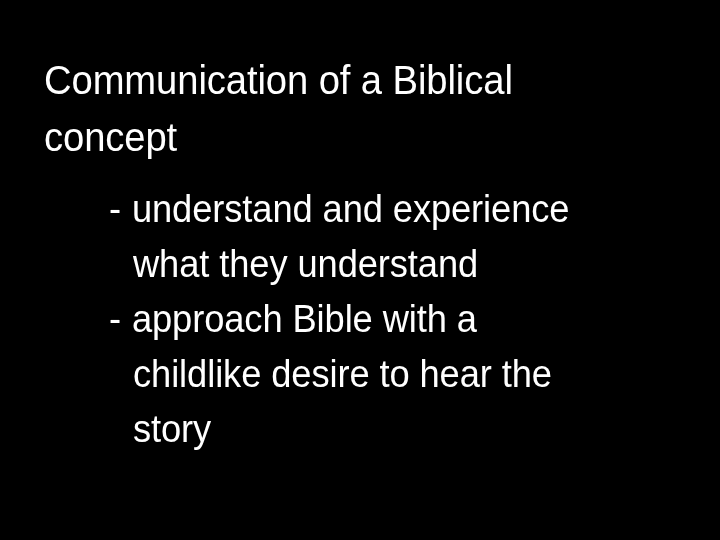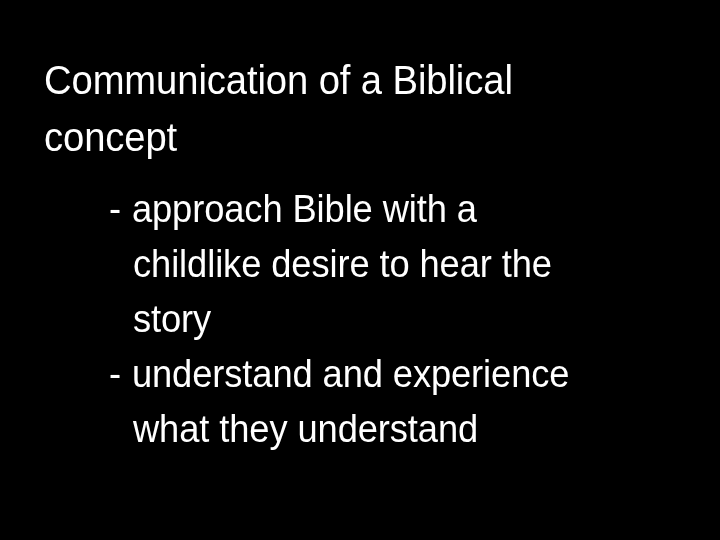--- a/index.html
+++ b/index.html
@@ -91,25 +91,25 @@
 <div id="slide">
 
   <div class="title-block">
     <div class="title-line">Communication of a Biblical</div>
     <div class="title-line">concept</div>
   </div>
 
   <div class="bullet-block">
 
     <div class="bullet-item">
+      <div class="bullet-line first"><span class="dash">-</span><span>understand and experience</span></div>
+      <div class="bullet-line cont">what they understand</div>
+    </div>
+
+    <div class="bullet-item">
       <div class="bullet-line first"><span class="dash">-</span><span>approach Bible with a</span></div>
       <div class="bullet-line cont">childlike desire to hear the</div>
       <div class="bullet-line cont">story</div>
-    </div>
-
-    <div class="bullet-item">
-      <div class="bullet-line first"><span class="dash">-</span><span>understand and experience</span></div>
-      <div class="bullet-line cont">what they understand</div>
     </div>
 
   </div>
 
 </div>
 
 </body></html>

